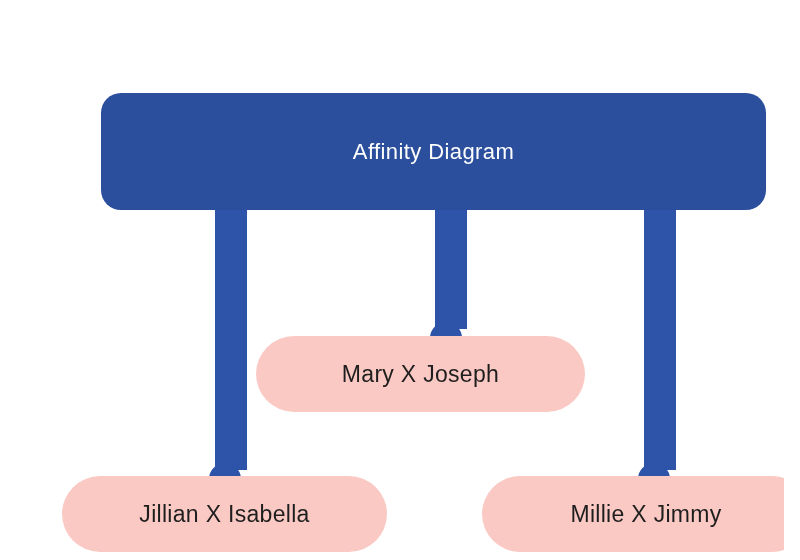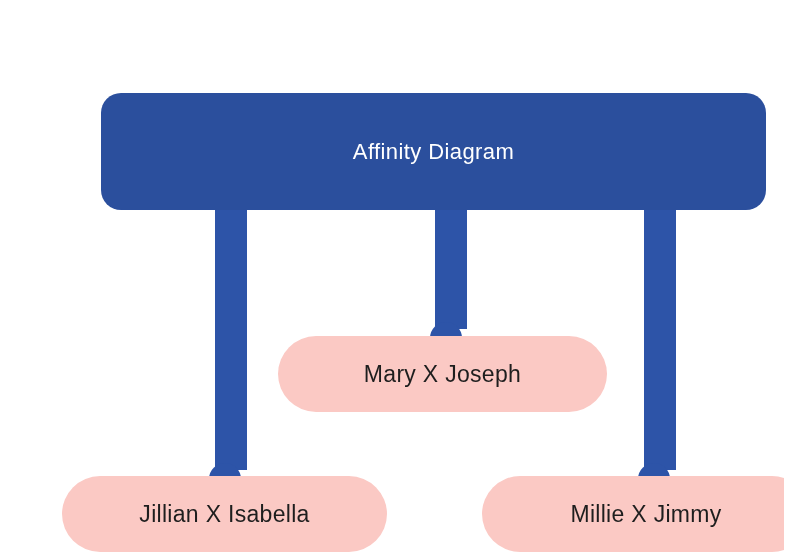--- a/index.html
+++ b/index.html
@@ -69,21 +69,21 @@
     display: flex;
     align-items: center;
     justify-content: center;
   }
   .node .label {
     color: var(--node-text);
     font-size: 23px;
     font-weight: 400;
     letter-spacing: 0.3px;
   }
-  .node-middle { left: 246px; top: 304px; width: 329px; height: 76px; }
+  .node-middle { left: 224px; top: 304px; width: 329px; height: 76px; }
   .node-left   { left: 30px;  top: 444px; width: 325px; height: 76px; text-align: right; }
   .node-right  { left: 450px; top: 444px; width: 328px; height: 76px; }
 
   .watermark {
     position: absolute;
     left: 777px;
     top: 550px;
     width: 19px;
     height: 6px;
     border-radius: 3px;

